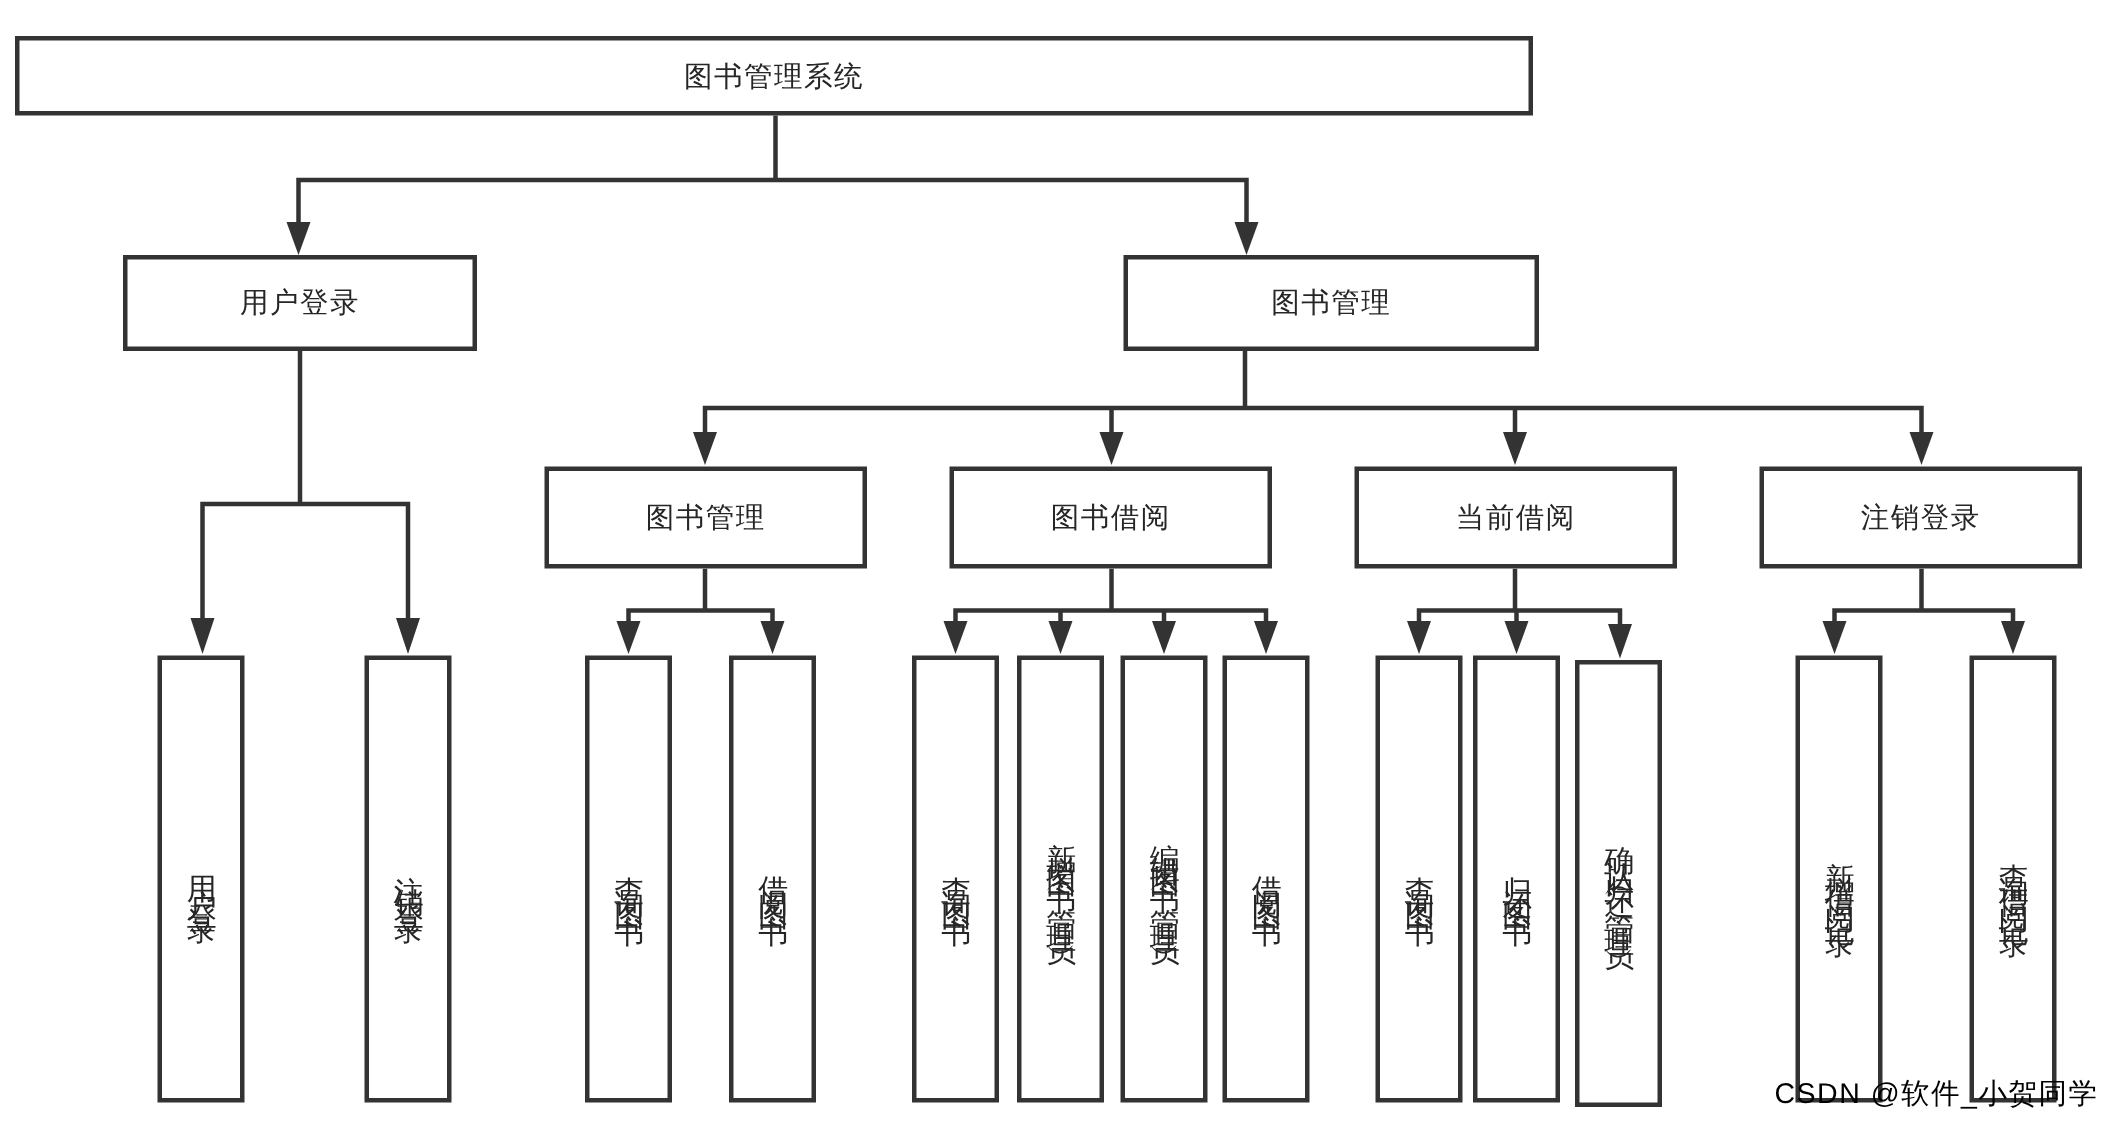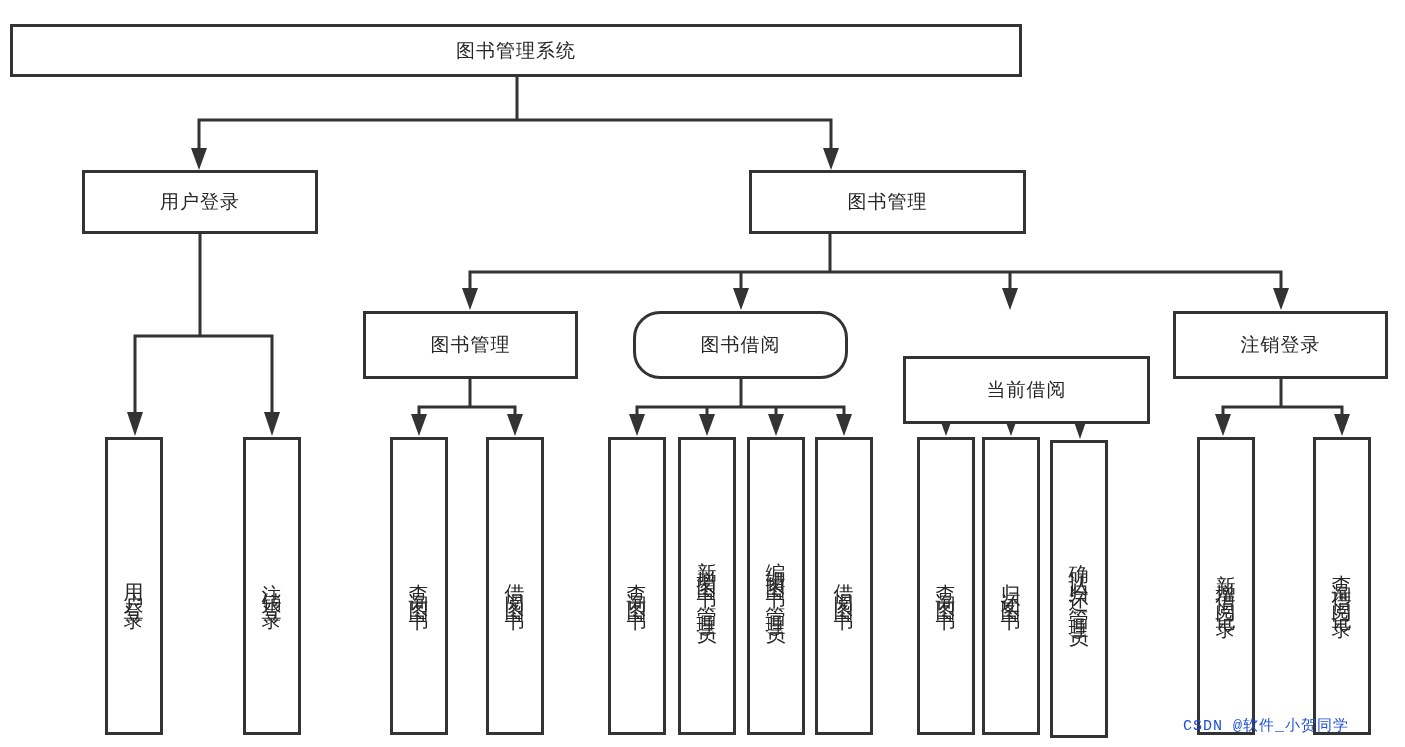--- a/index.html
+++ b/index.html
@@ -46,47 +46,46 @@
     text-orientation: mixed;
     letter-spacing: 9px;
     line-height: 1;
     text-align: center;
   }
   
   #node-root            { left: 10px;   top: 24px;  width: 1012px; height: 53px; }
   #node-user-login      { left: 82px;   top: 170px; width: 236px;  height: 64px; }
   #node-book-management { left: 749px;  top: 170px; width: 277px;  height: 64px; }
   #node-new-books       { left: 363px;  top: 311px; width: 215px;  height: 68px; }
-  #node-book-borrowing  { left: 633px;  top: 311px; width: 215px;  height: 68px; border-radius: 27px; }
-  #node-current-borrow  { left: 903px;  top: 311px; width: 247px;  height: 68px; margin-top: 45px; }
+  #node-book-borrowing  { left: 633px;  top: 311px; width: 215px;  height: 68px; }
+  #node-current-borrow  { left: 903px;  top: 311px; width: 215px;  height: 68px; }
   #node-borrow-records  { left: 1173px; top: 311px; width: 215px;  height: 68px; }
   
   #leaf-login        { left: 105px;  }
   #leaf-logout       { left: 243px;  }
   #leaf-nb-query     { left: 390px;  }
   #leaf-nb-borrow    { left: 486px;  }
   #leaf-bb-query     { left: 608px;  }
   #leaf-bb-add       { left: 678px;  }
   #leaf-bb-edit      { left: 747px;  }
   #leaf-bb-borrow    { left: 815px;  }
   #leaf-cb-query     { left: 917px;  }
   #leaf-cb-return    { left: 982px;  }
   #leaf-cb-confirm   { left: 1050px; top: 440px; }
   #leaf-br-add       { left: 1197px; }
   #leaf-br-query     { left: 1313px; }
   #watermark {
     position: absolute;
     left: 1183px;
     top: 716px;
     z-index: 5;
-    font-size: 15px;
-    color: #1d4ed8;
+    font-size: 19px;
+    color: #000000;
     letter-spacing: 1px;
     white-space: nowrap;
-    font-family: Liberation Mono, monospace;
   }
   .wire { stroke: #333333; stroke-width: 3; fill: none; }
   .head { fill: #333333; stroke: none; }
 </style>
 </head>
 <body>
 
 <div id="canvas">
 
   <svg id="wires" viewBox="0 0 1405 747" xmlns="http://www.w3.org/2000/svg">

